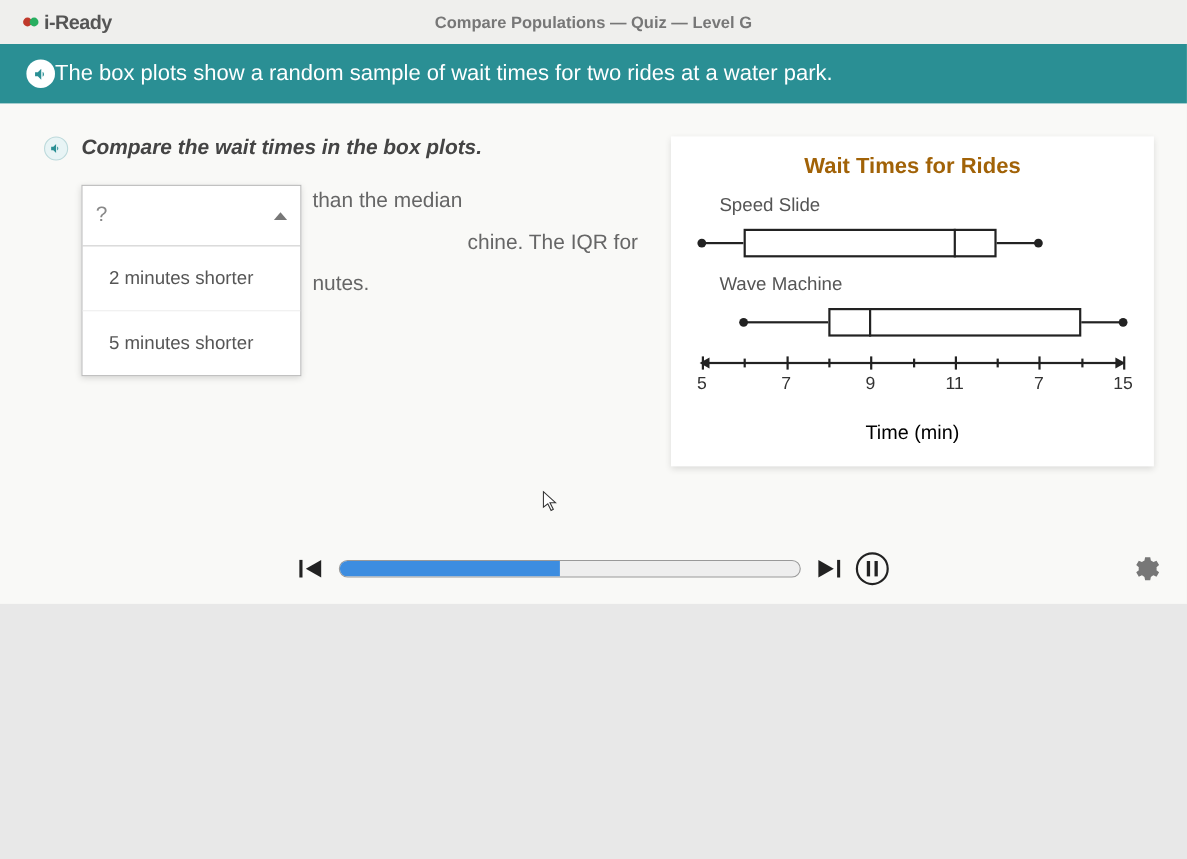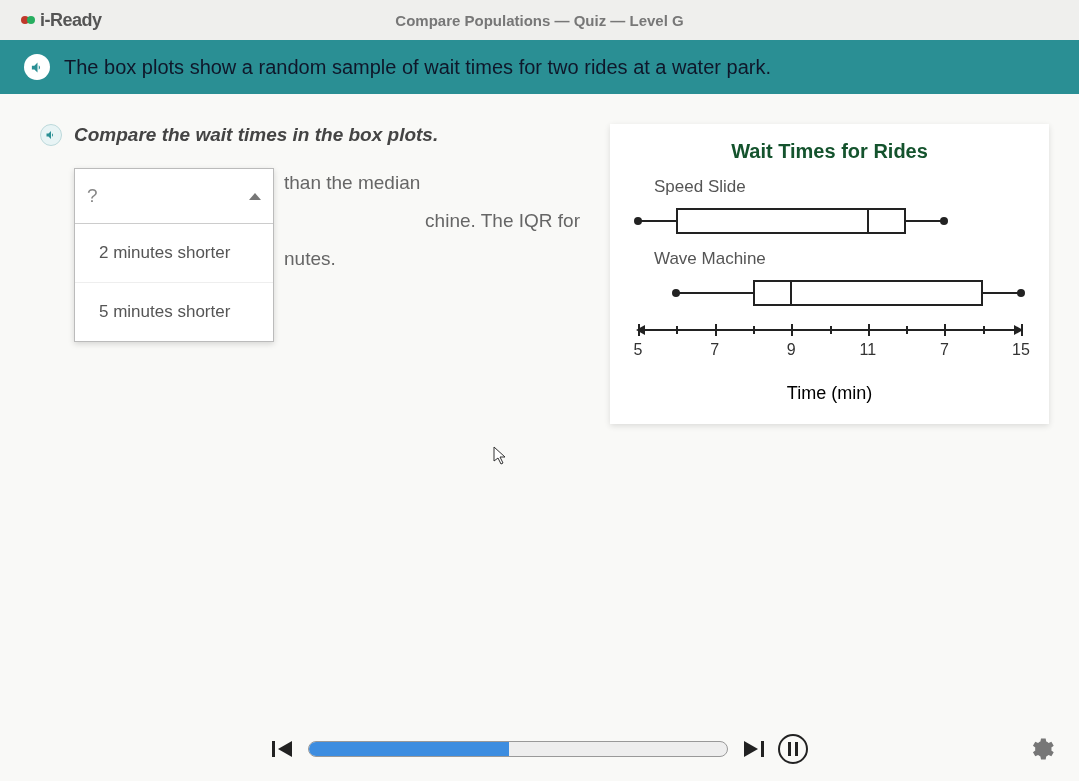--- a/index.html
+++ b/index.html
@@ -1,22 +1,22 @@
 <!DOCTYPE html>
 <html><head>
 <meta charset="utf-8">
 <style>
   * { box-sizing: border-box; margin: 0; padding: 0; }
   html, body { width: 1079px; height: 781px; font-family: Arial, Helvetica, sans-serif; background: #e8e8e8; overflow: hidden; }
-  .app { width: 1079px; height: 781px; position: relative; background: #f9f9f7; }
+  .app { width: 1079px; height: 549px; position: relative; background: #f9f9f7; }
   .topbar { height: 40px; background: #efefed; display: flex; align-items: center; padding: 0 20px; position: relative; }
   .brand { display: flex; align-items: center; gap: 4px; font-weight: 600; color: #555; font-size: 18px; letter-spacing: -0.5px;}
   .breadcrumb { position:absolute; left:50%; transform:translateX(-50%); color:#777; font-size:15px; font-weight:600;}
   .close-x { position:absolute; right:12px; top:6px; font-size:18px; color:#555; cursor:pointer;}
-  .banner { background:#2a8f94; color:#0f172a; padding:14px 24px; display:flex; align-items:center; gap:14px; font-size:20px;}
+  .banner { background:#2a8f94; color:#ffffff; padding:14px 24px; display:flex; align-items:center; font-size:20px;}
   .audio-btn { width:26px; height:26px; border-radius:50%; background:#fff; display:flex; align-items:center; justify-content:center; cursor:pointer; flex-shrink:0;}
   .audio-btn svg { width:15px; height:15px;}
   .audio-btn-sm { width:22px; height:22px; border-radius:50%; background:#e8f4f5; border:1px solid #bcd9db; display:flex; align-items:center; justify-content:center; cursor:pointer; flex-shrink:0;}
   .audio-btn-sm svg { width:12px; height:12px; fill:#2a8f94;}
   .content { display:flex; padding: 30px 30px 0 40px; gap: 30px; }
   .left-col { flex: 0 0 540px; }
   .right-col { flex: 1; }
   .prompt-line { display:flex; align-items:flex-start; gap:12px; margin-bottom:18px; color:#555; font-size:19px;font-style:italic;}
   .prompt-line.bold { font-weight:700; color:#444;}
   .sentence-block { margin-left:34px; position:relative; color:#666; font-size:19px; line-height:38px;}
@@ -24,21 +24,21 @@
   .dropdown-header { display:flex; align-items:center; justify-content:space-between; padding:8px 12px; border-bottom:1px solid #ccc; color:#888; cursor:pointer;}
   .dropdown-header .caret { width:0; height:0; border-left:6px solid transparent; border-right:6px solid transparent; border-bottom:7px solid #777;}
   .dropdown-option { padding:10px 24px; color:#555; font-size:17px; border-bottom:1px solid #eee; cursor:pointer;}
   .dropdown-option:last-child { border-bottom:none;}
   .text-after { margin-left:210px; display:inline;}
   .line2 { margin-left:118px;text-align:right;}
   .line3 { margin-left:210px;}
 
   
   .chart-card { background:#fff; padding:16px 18px 20px 18px; box-shadow:0 2px 6px rgba(0,0,0,.12);}
-  .chart-title { text-align:center; font-weight:700; font-size:20px; color:#14532d; margin-bottom:14px;}
+  .chart-title { text-align:center; font-weight:700; font-size:20px; color:#a16207; margin-bottom:14px;}
   .plot-label { font-size:17px; color:#555; margin:6px 0 4px 26px;}
   .plot-area { position:relative; height:40px; margin:0 10px 8px 10px;}
   .axis-area { position:relative; height:60px; margin:6px 10px 0 10px;}
   .axis-line { position:absolute; top:8px; left:0; right:0; height:2px; background:#222;}
   .tick { position:absolute; top:3px; width:2px; height:12px; background:#222;}
   .tick.minor { height:8px; top:5px;}
   .tick-label { position:absolute; top:20px; font-size:16px; color:#333; transform:translateX(-50%);}
   .axis-arrow-l { position:absolute; top:4px; left:-2px; width:0; height:0; border-top:5px solid transparent; border-bottom:5px solid transparent; border-right:9px solid #222;}
   .axis-arrow-r { position:absolute; top:4px; right:-2px; width:0; height:0; border-top:5px solid transparent; border-bottom:5px solid transparent; border-left:9px solid #222;}
   .axis-title { text-align:center; font-size:18px; color:#000000; margin-top:2px;}

